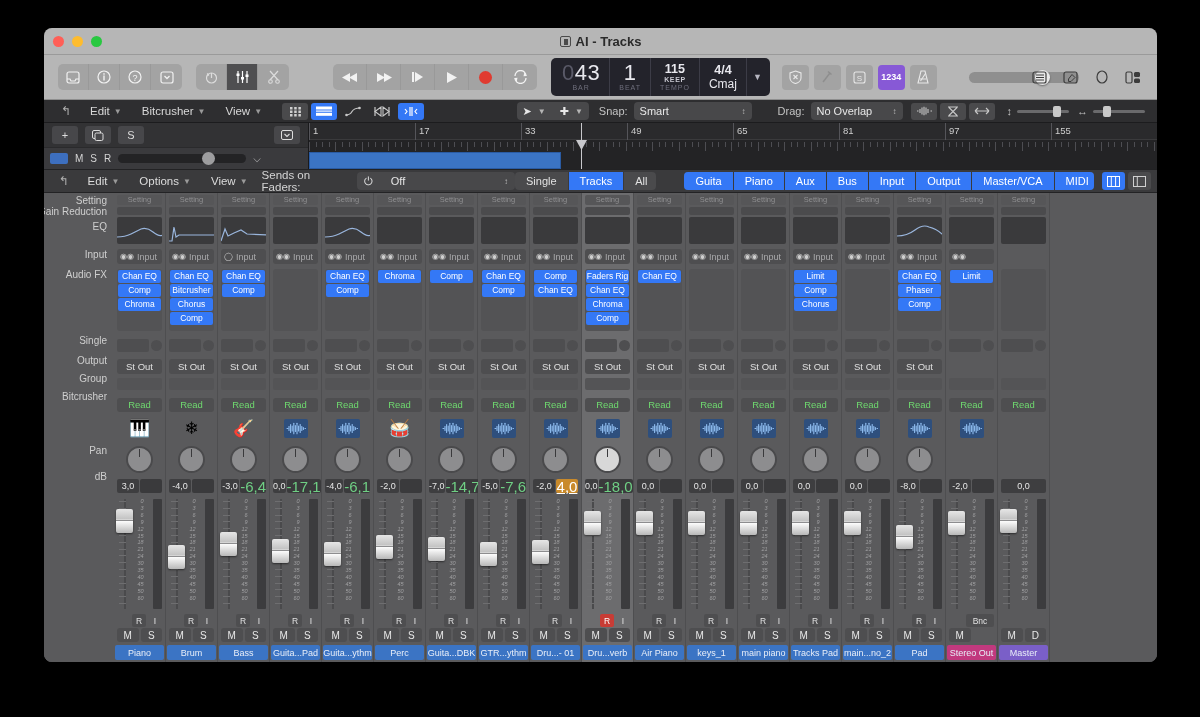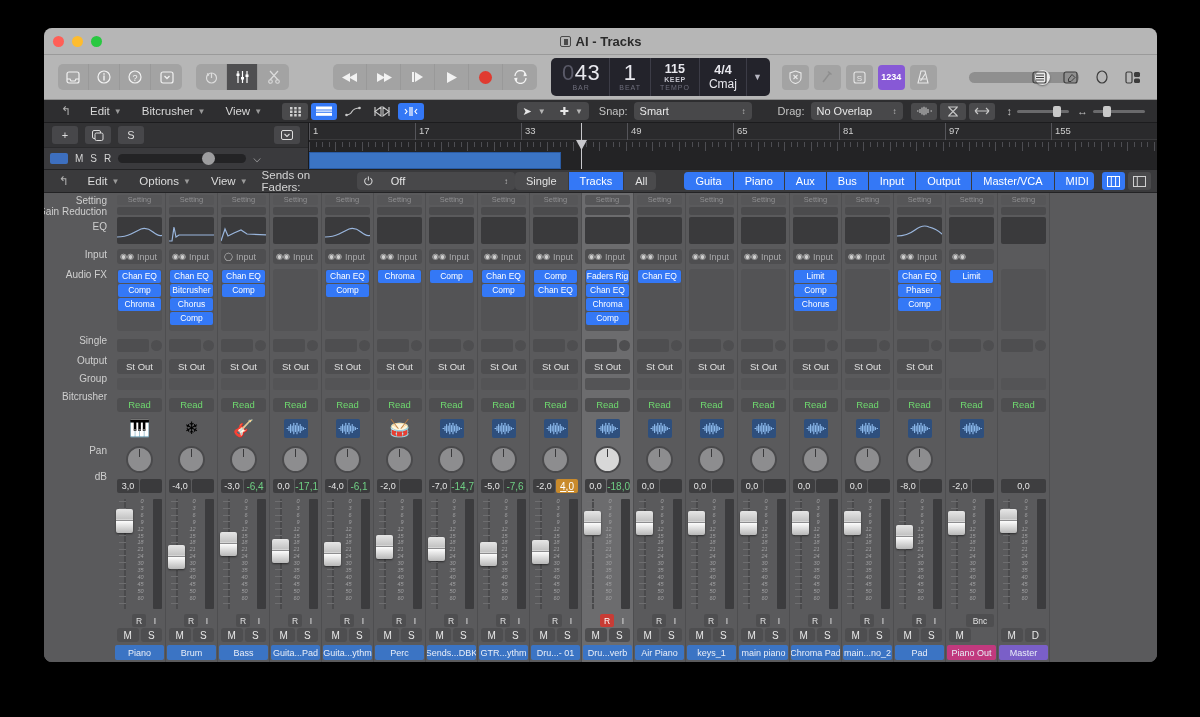--- a/index.html
+++ b/index.html
@@ -177,21 +177,21 @@
   .wavebox svg{display:block;}
   .s-pan{ display:flex; align-items:center; justify-content:center; height:36px;}
   .knob{ width:27px;height:27px;border-radius:50%;background:#8d8d8f;
          border:2px solid #4a4a4c; position:relative;}
   .knob.lit{ background:#d8d8d8; }
   .knob::after{ content:""; position:absolute; left:50%; top:1px; margin-left:-1px;
                 width:1.5px; height:8px; background:#3a3a3c;}
   .s-db{ margin:2px 3px 0; height:14px; display:flex; gap:1px;}
   .dbv{ flex:1; background:#3e3e40; border-radius:2px; font-size:9px; color:#e6e6e6;
         display:flex; align-items:center; justify-content:center;}
-  .dbp{ flex:1; background:#3a3a3c; border-radius:2px; font-size:10px; color:#6fcf84;
+  .dbp{ flex:1; background:#3a3a3c; border-radius:2px; font-size:15px; color:#6fcf84;
         display:flex; align-items:center; justify-content:center;}
   .dbp.amber{ background:#c98a2b; color:#fff;text-decoration:underline; }
   .dbp.empty{ color:transparent; }
 
   .s-fader{ flex:1; display:flex; justify-content:center; padding-top:6px; position:relative;}
   .fader-col{ position:relative; width:44px; height:110px; display:flex; gap:1px;}
   .f-track{ position:relative; width:13px; }
   .f-line{ position:absolute; left:6px; top:0; width:2px; height:100%; background:#4a4a4c;}
   .f-ticks{ position:absolute; left:0; top:0; width:13px; height:100%;}
   .f-ticks i{ position:absolute; left:1px; width:7px; height:1px; background:#6e6e70;}
@@ -1418,21 +1418,21 @@
             </div>
           </div>
           <div class="s-ri">
             <div class="rbtn">R</div>
             <div class="rbtn nobg">I</div>
           </div>
           <div class="s-ms">
             <div class="ms">M</div>
             <div class="ms">S</div>
           </div>
-          <div class="s-name">Sends...DBK</div>
+          <div class="s-name">Guita...DBK</div>
         </div>
         <div class="strip">
           <div class="s-setting">Setting</div>
           <div class="s-gr"></div>
           <div class="s-eq"></div>
           <div class="s-input">
             <span class="io-ic">◉◉</span>
             <span class="txt">Input</span>
           </div>
           <div class="s-fx">
@@ -2114,21 +2114,21 @@
             </div>
           </div>
           <div class="s-ri">
             <div class="rbtn">R</div>
             <div class="rbtn nobg">I</div>
           </div>
           <div class="s-ms">
             <div class="ms">M</div>
             <div class="ms">S</div>
           </div>
-          <div class="s-name">Chroma Pad</div>
+          <div class="s-name">Tracks Pad</div>
         </div>
         <div class="strip">
           <div class="s-setting">Setting</div>
           <div class="s-gr"></div>
           <div class="s-eq"></div>
           <div class="s-input">
             <span class="io-ic">◉◉</span>
             <span class="txt">Input</span>
           </div>
           <div class="s-fx"></div>
@@ -2411,21 +2411,21 @@
               <div class="f-meter"></div>
             </div>
           </div>
           <div class="s-ri">
             <div class="rbtn bnc">Bnc</div>
           </div>
           <div class="s-ms">
             <div class="ms">M</div>
             <div class="ms blank"></div>
           </div>
-          <div class="s-name pink">Piano Out</div>
+          <div class="s-name pink">Stereo Out</div>
         </div>
         <div class="strip">
           <div class="s-setting">Setting</div>
           <div class="s-gr"></div>
           <div class="s-eq"></div>
           <div class="s-input" style="visibility:hidden"></div>
           <div class="s-fx"></div>
           <div class="s-sends">
             <div class="sends-box"></div>
             <div class="sends-dot"></div>

